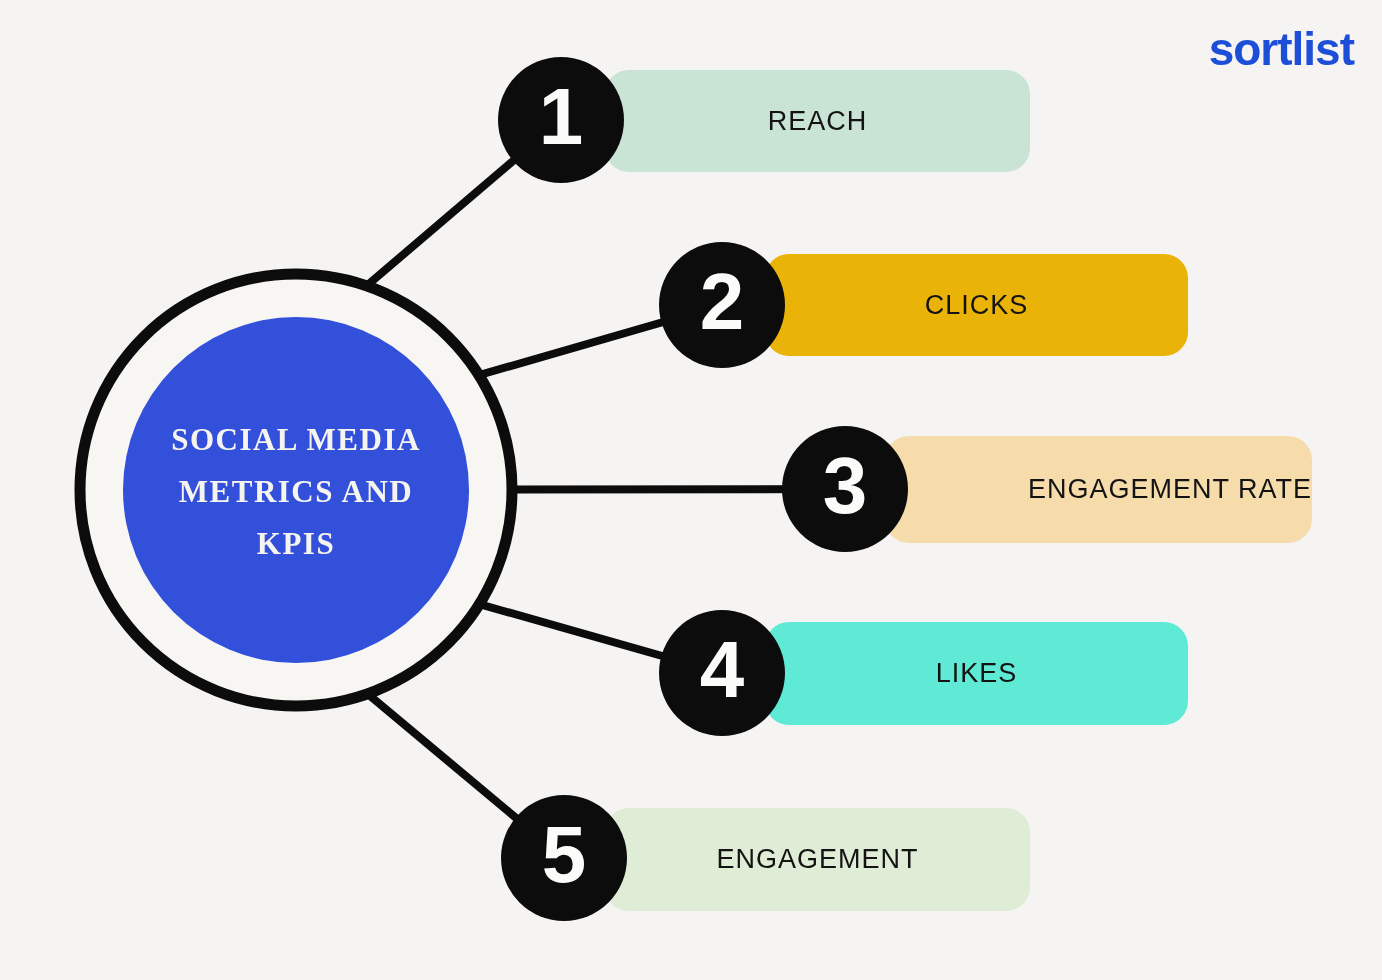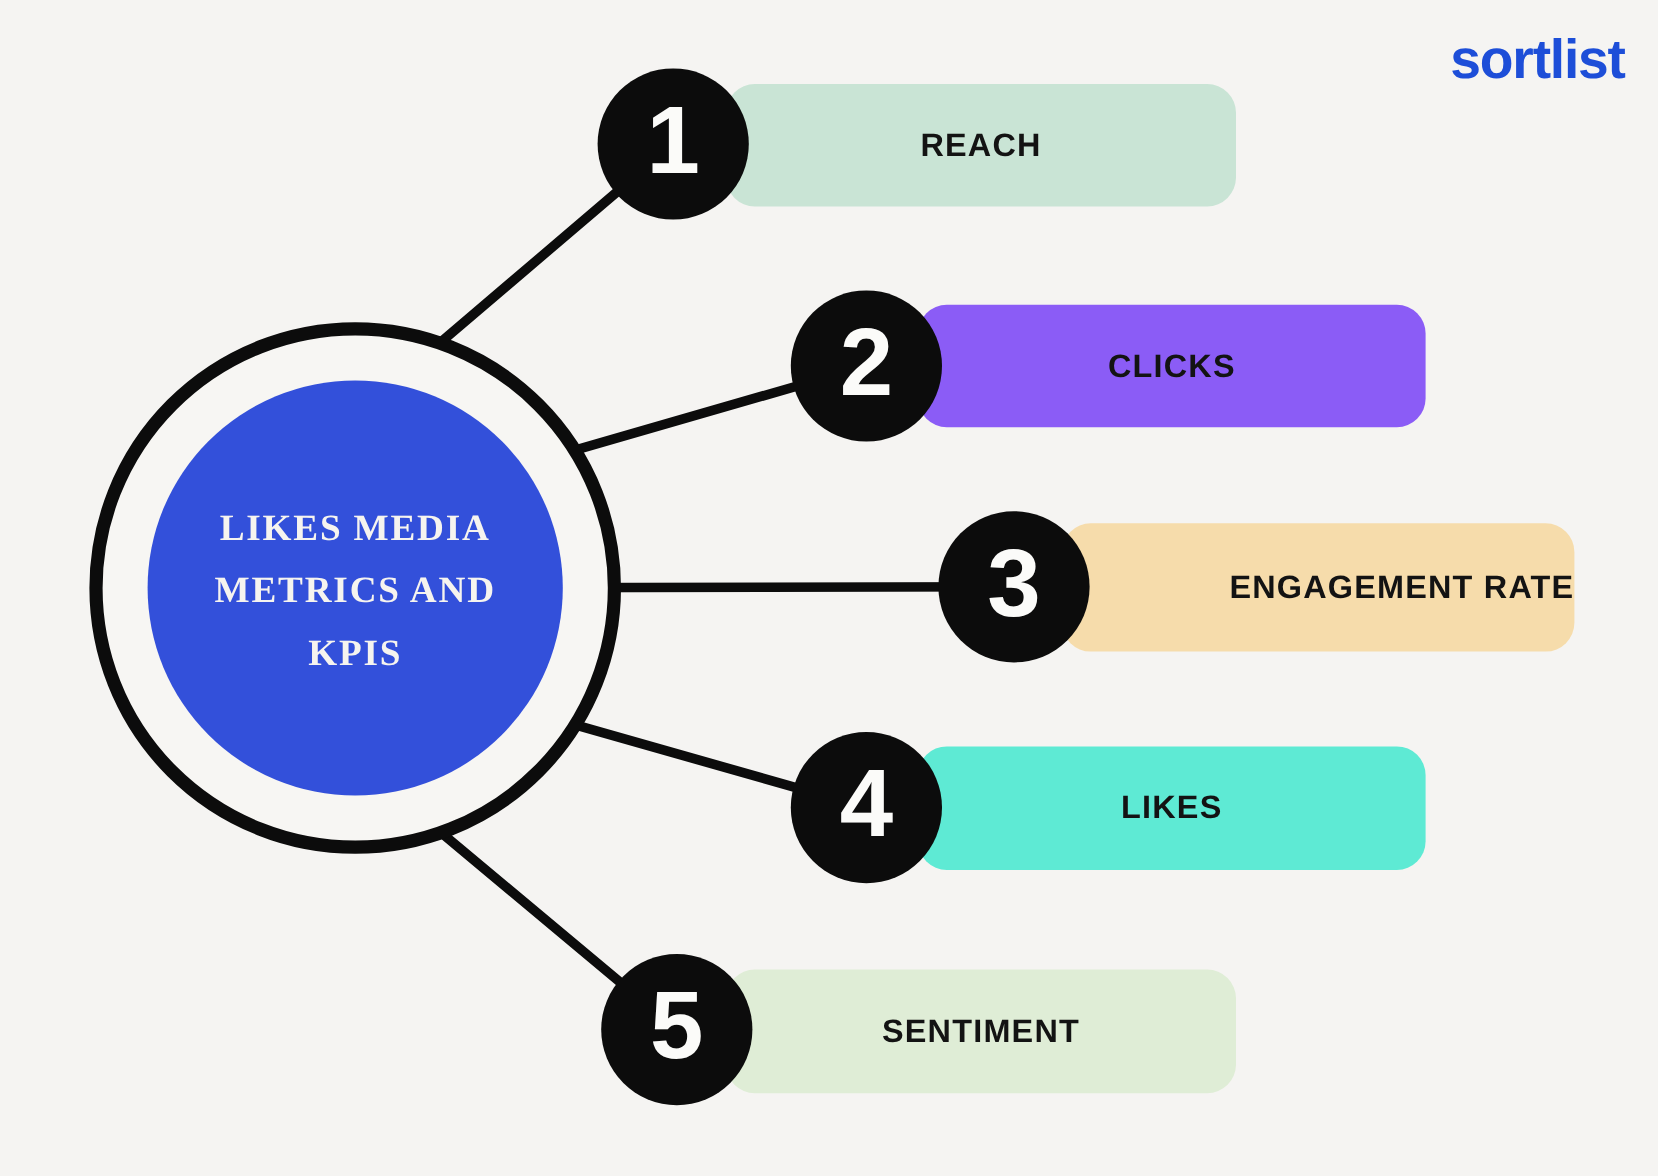--- a/index.html
+++ b/index.html
@@ -15,21 +15,21 @@
   .pill {
     position: absolute;
     border-radius: 24px;
     display: flex;
     align-items: center;
     justify-content: center;
     z-index: 1;
   }
   .pill-label {
     font-size: 27px;
-    font-weight: 700;
+    font-weight: 400;
     letter-spacing: 1px;
     color: #131313;
   }
 
   
   svg.wires {
     position: absolute;
     left: 0; top: 0;
     z-index: 2;
     pointer-events: none;
@@ -79,50 +79,50 @@
 </style>
 </head>
 <body>
 
 <div class="canvas">
 
   <div class="pill" style="left: 605px; top: 70px; width: 425px; height: 102px; background-color: rgb(201, 228, 213);">
     <span class="pill-label">REACH</span>
   </div>
 
-  <div class="pill" style="left: 765px; top: 254px; width: 423px; height: 102px; background-color: #8b5cf6;">
+  <div class="pill" style="left: 765px; top: 254px; width: 423px; height: 102px; background-color: #eab308;">
     <span class="pill-label">CLICKS</span>
   </div>
 
   <div class="pill" style="left: 885px; top: 436px; width: 427px; height: 107px; background-color: rgb(246, 220, 171); justify-content: flex-end;">
     <span class="pill-label">ENGAGEMENT RATE</span>
   </div>
 
   <div class="pill" style="left: 765px; top: 622px; width: 423px; height: 103px; background-color: #5eead4;">
     <span class="pill-label">LIKES</span>
   </div>
 
   <div class="pill" style="left: 605px; top: 808px; width: 425px; height: 103px; background-color: rgb(223, 237, 214);">
-    <span class="pill-label">SENTIMENT</span>
+    <span class="pill-label">ENGAGEMENT</span>
   </div>
 
   <svg class="wires" width="1382" height="980" viewBox="0 0 1382 980">
     <g stroke="#0c0c0c" stroke-width="8" stroke-linecap="round">
       <line x1="296" y1="346" x2="561" y2="120"></line>
       <line x1="296" y1="428" x2="722" y2="305"></line>
       <line x1="296" y1="490" x2="845" y2="489"></line>
       <line x1="296" y1="552" x2="722" y2="673"></line>
       <line x1="296" y1="634" x2="564" y2="858"></line>
     </g>
     <circle cx="296" cy="490" r="216" fill="#f7f6f3" stroke="#0c0c0c" stroke-width="11"></circle>
     <circle cx="296" cy="490" r="173" fill="#3350da"></circle>
   </svg>
 
   <div class="central-title">
-    <div>LIKES MEDIA</div>
+    <div>SOCIAL MEDIA</div>
     <div>METRICS AND</div>
     <div>KPIS</div>
   </div>
 
   <div class="badge" style="left:498px; top:57px;">1</div>
   <div class="badge" style="left:659px; top:242px;">2</div>
   <div class="badge" style="left:782px; top:426px;">3</div>
   <div class="badge" style="left:659px; top:610px;">4</div>
   <div class="badge" style="left:501px; top:795px;">5</div>
 

